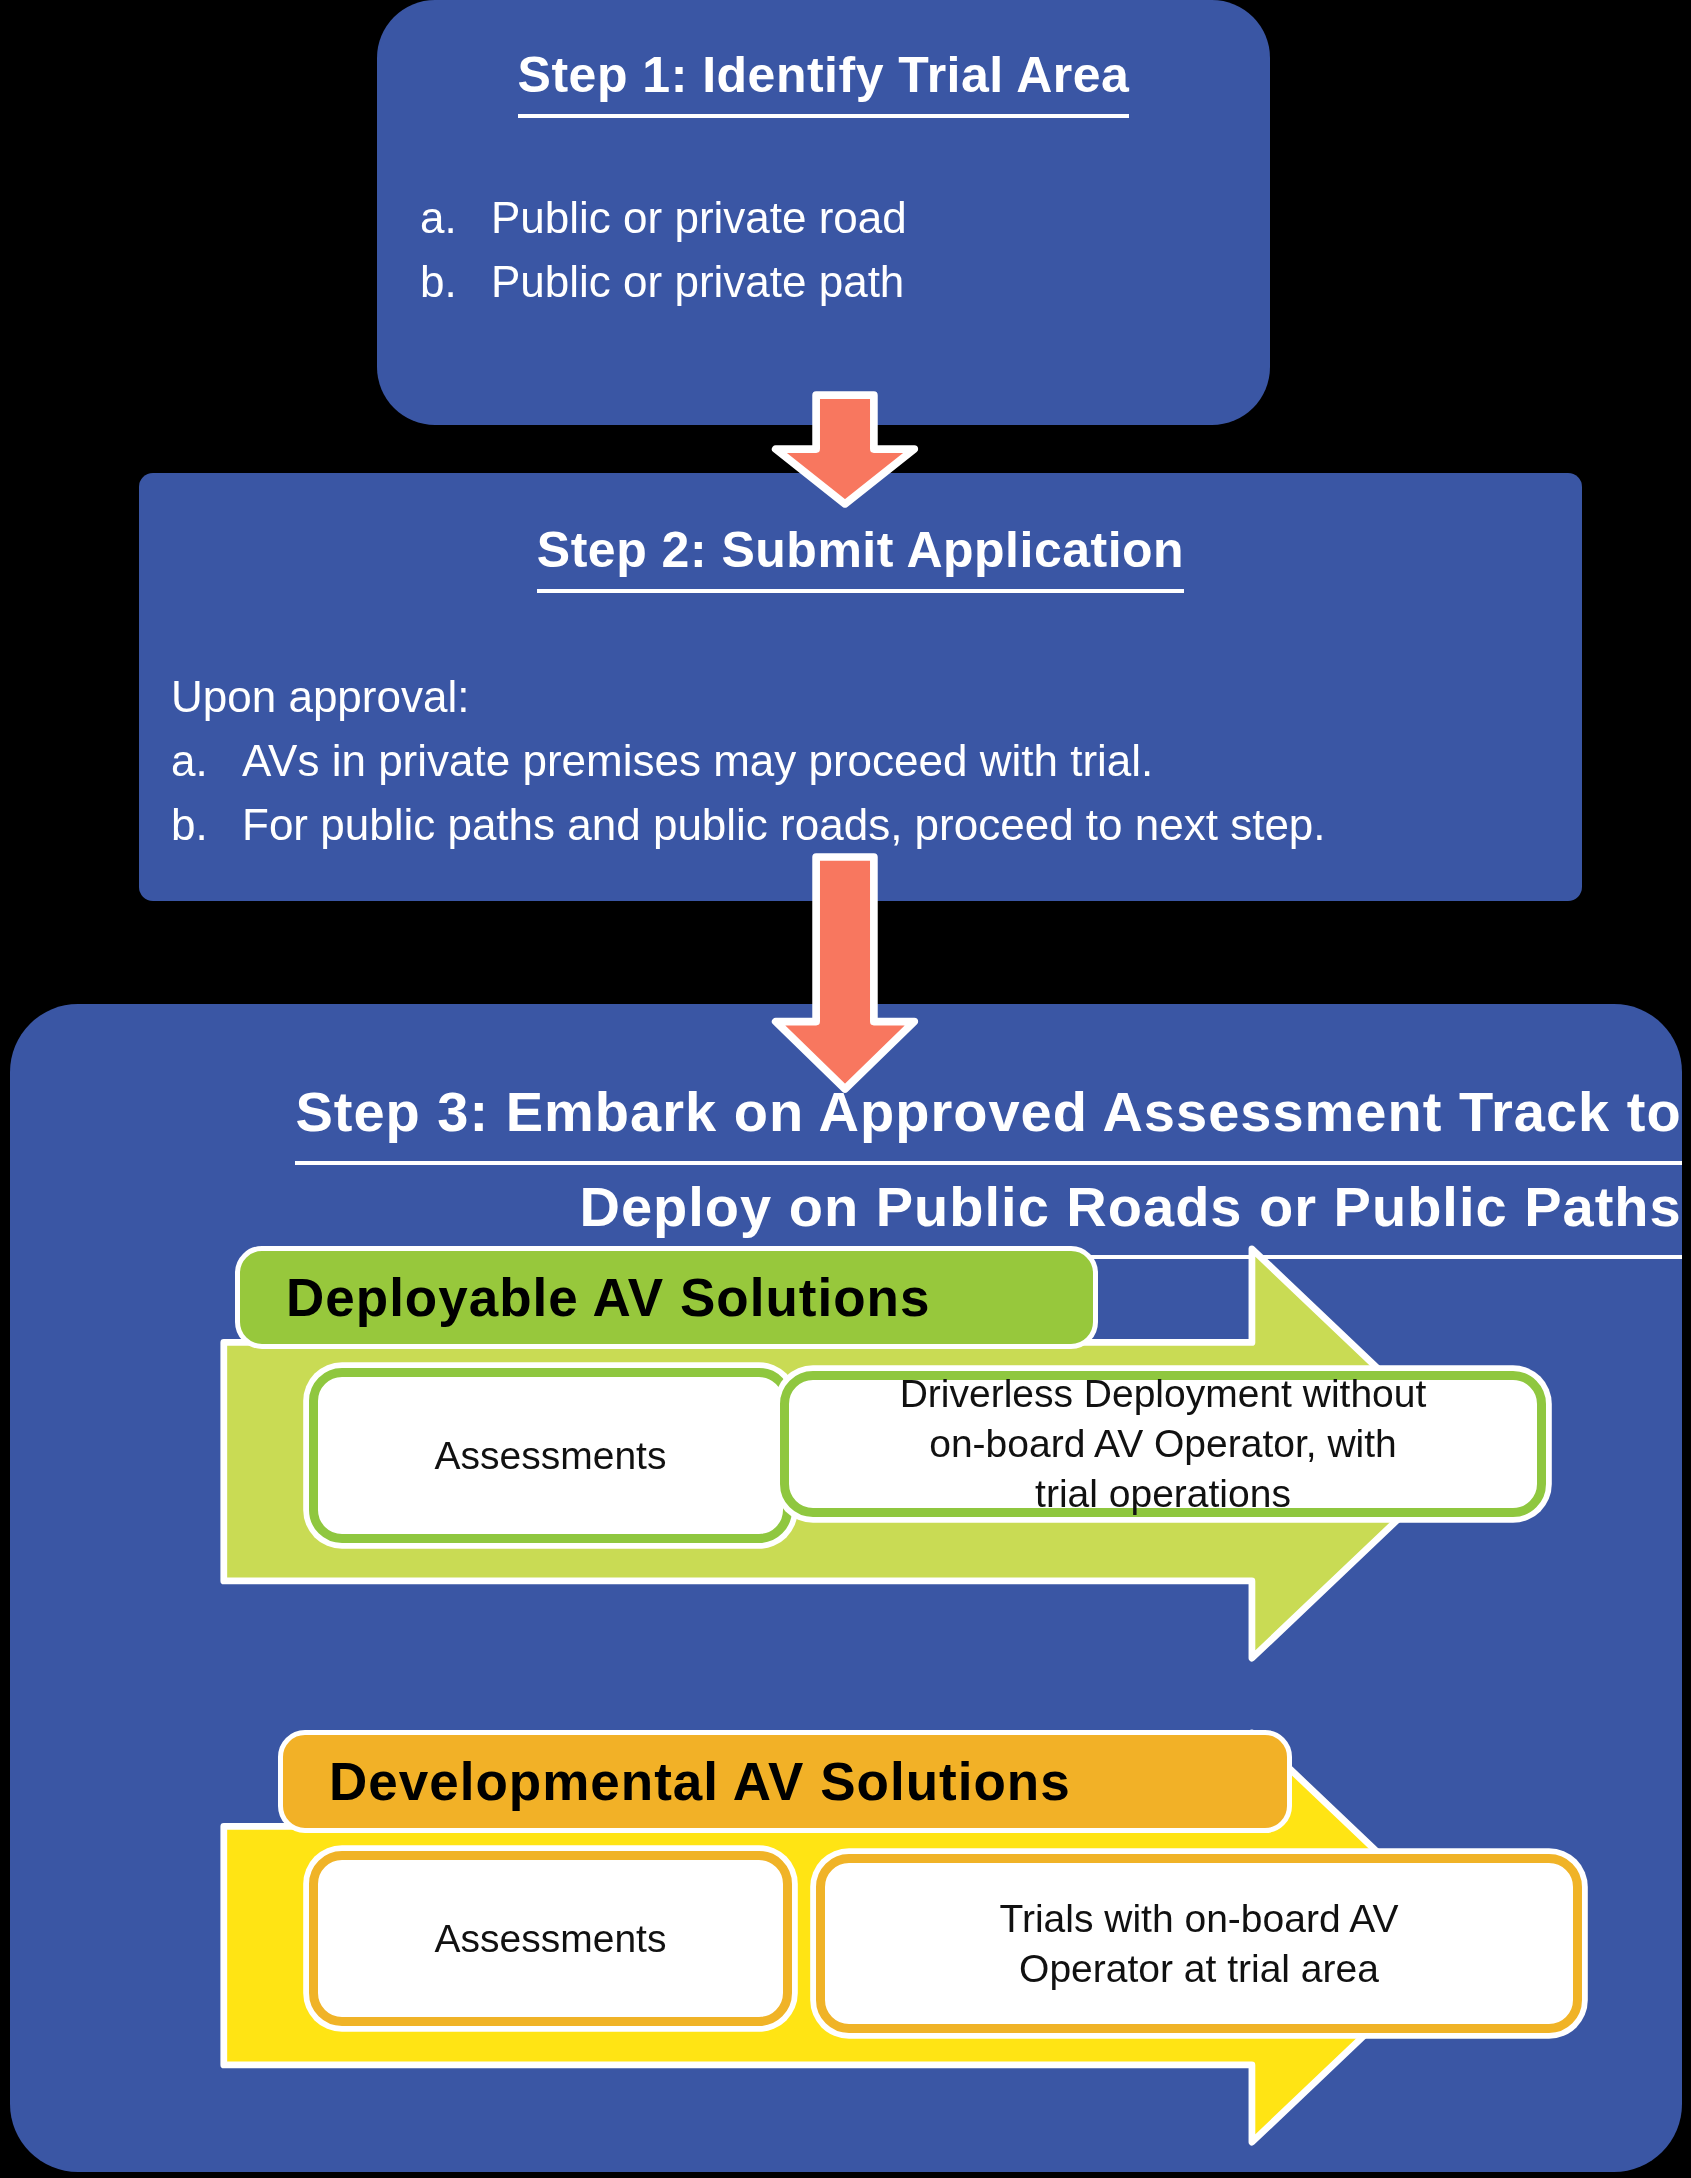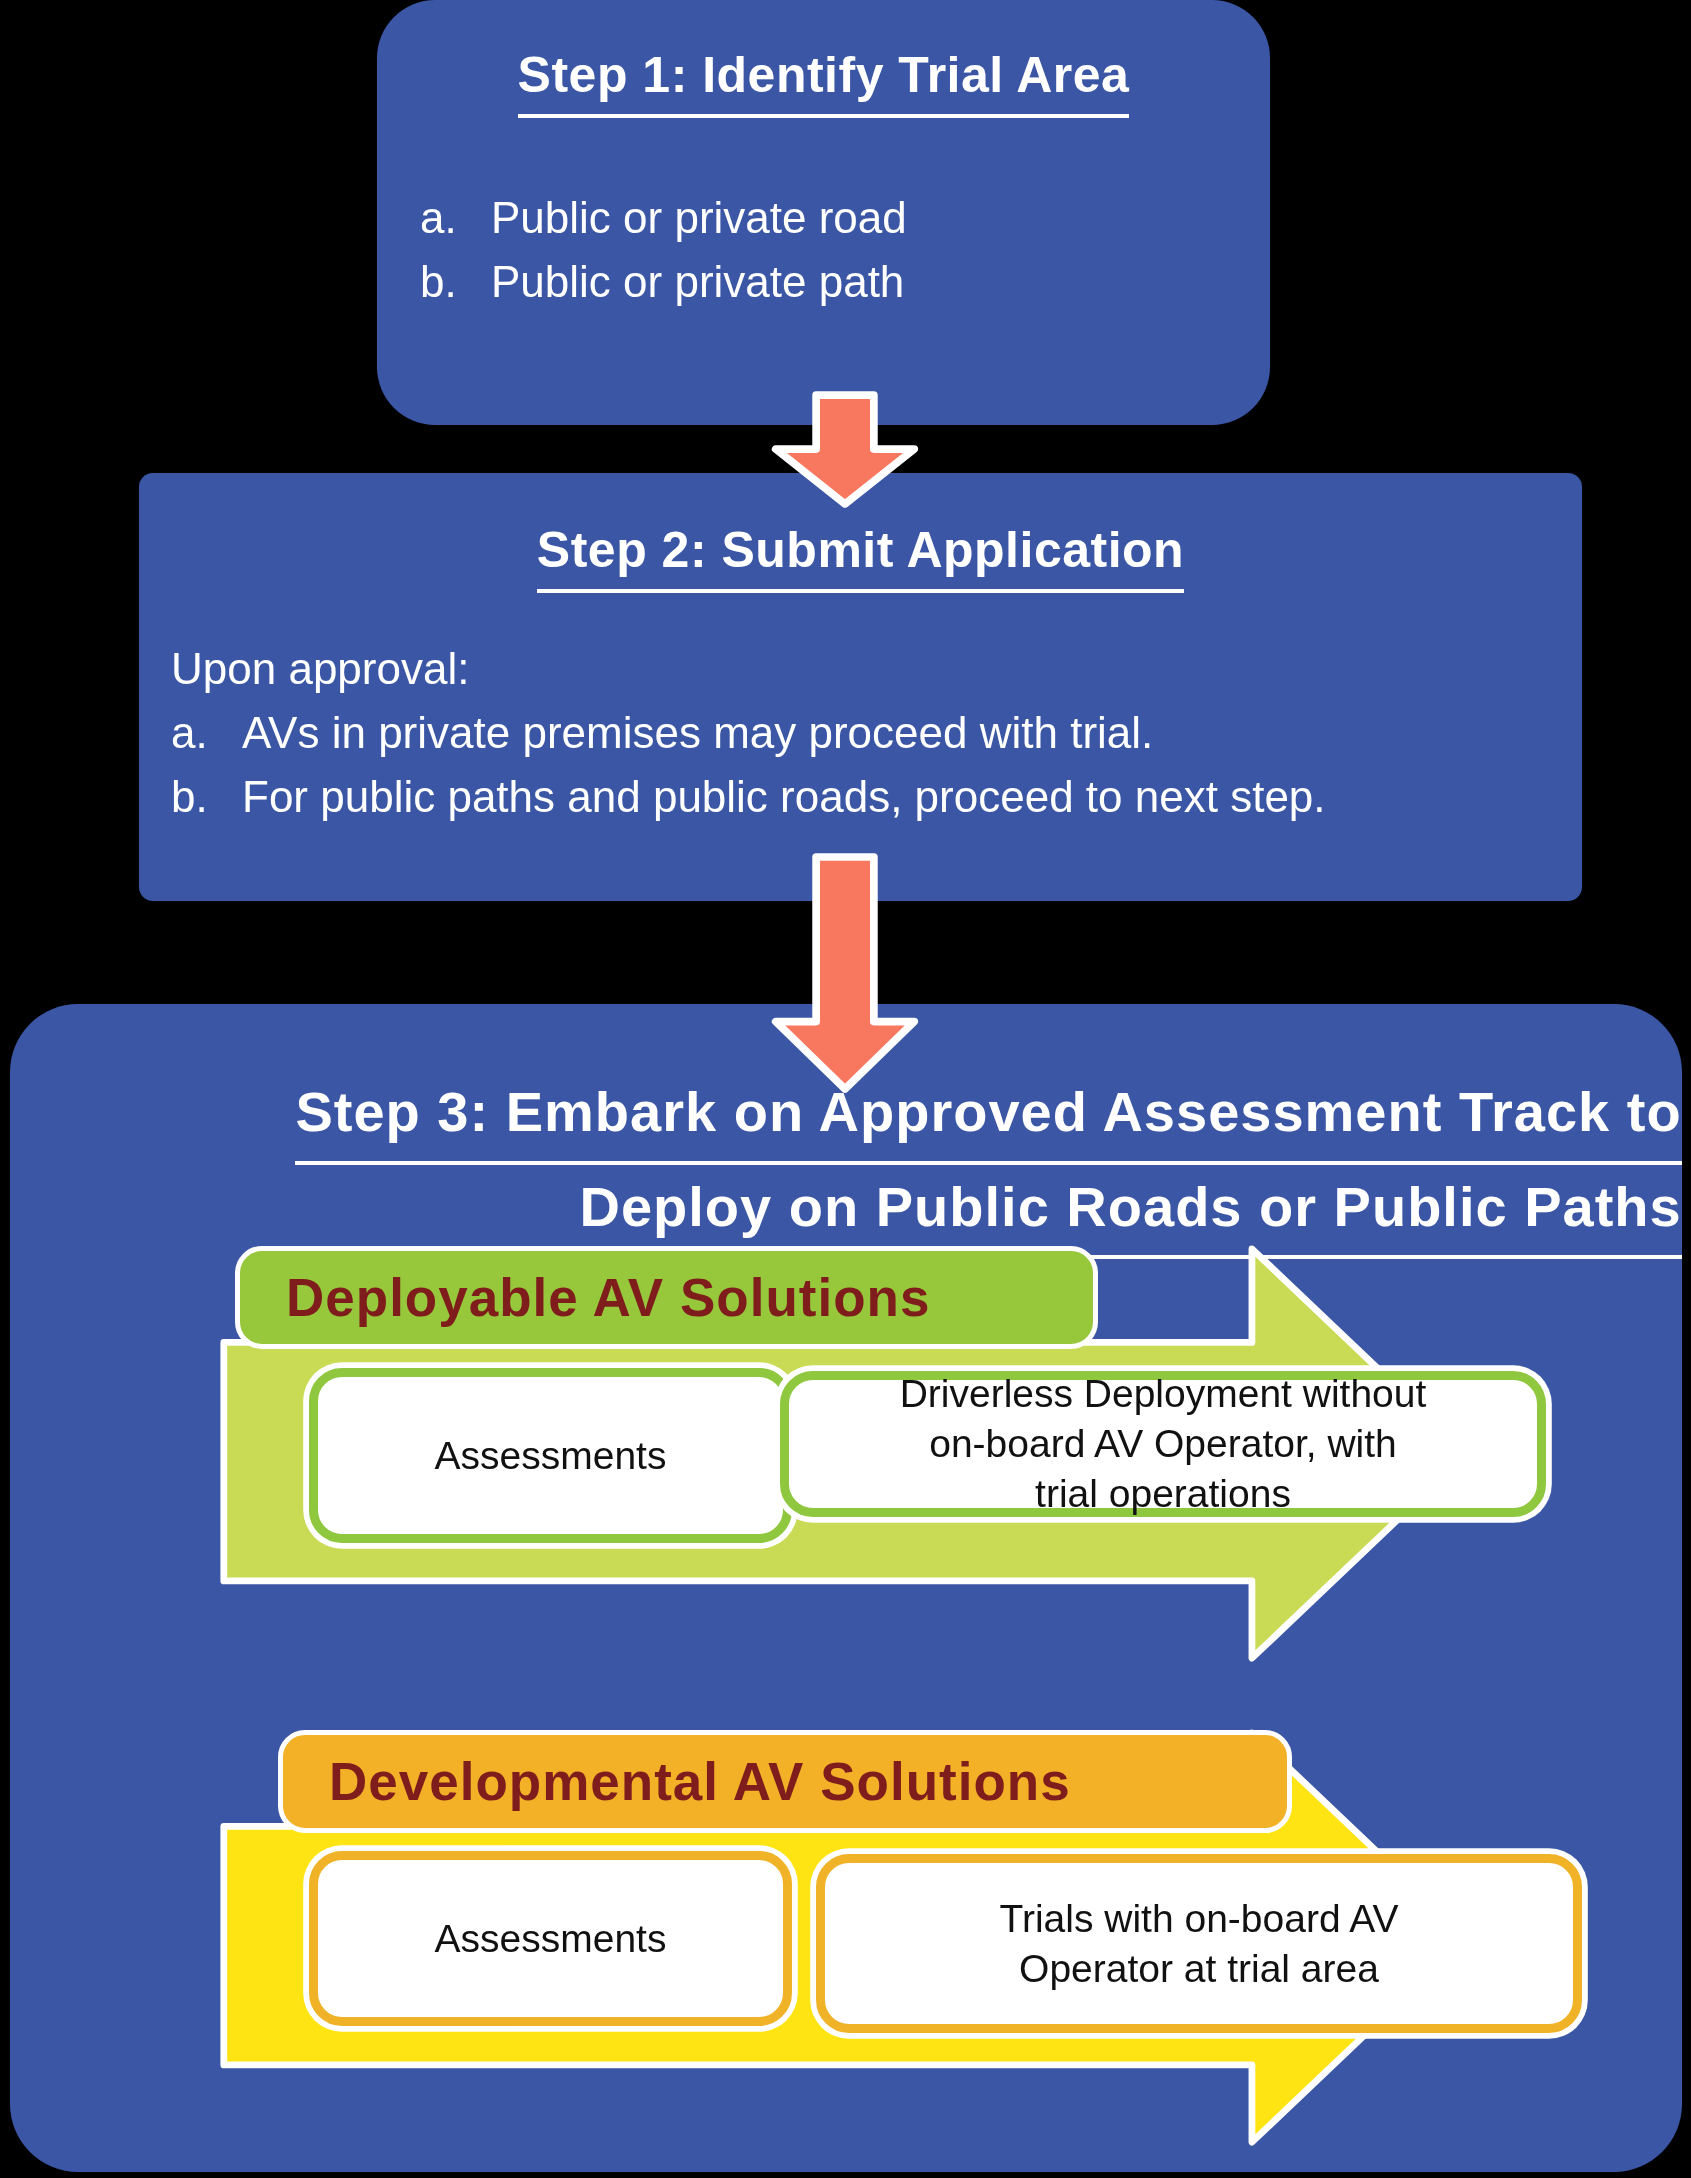--- a/index.html
+++ b/index.html
@@ -30,40 +30,40 @@
   .step-title .u {
     display: inline-block;
     border-bottom: 4.8px solid #fff;
     padding-bottom: 9.7px;
   }
   #step1-box .step-title { padding-top: 46px; }
   #step2-box .step-title { padding-top: 48px; }
 
   .step-body { font-size: 44px; line-height: 64px; }
   #step1-box .step-body { margin-top: 68px; padding-left: 43px; }
-  #step2-box .step-body { margin-top: 44px; padding-left: 32px; }
+  #step2-box .step-body { margin-top: 72px; padding-left: 32px; }
   .list-row { display: flex; }
   .list-row .marker { width: 71px; flex: 0 0 71px; }
 
   #step3-title { padding-top: 66px; font-size: 56px; line-height: 83px; text-align: right; font-weight: bold; letter-spacing: 1px; }
   #step3-title .u { display: inline-block; border-bottom: 4.8px solid #fff; padding-bottom: 7.7px; }
 
   .track-arrow { position: absolute; left: 218px; width: 1255px; height: 421px; }
   .track-arrow polygon { stroke: #fff; stroke-width: 7; stroke-linejoin: round; }
   #green-arrow { top: 1243px; }
   #green-arrow polygon { fill: #C9DB54; }
   #yellow-arrow { top: 1727px; }
   #yellow-arrow polygon { fill: #FFE414; }
 
   .track-header {
     position: absolute;
     box-sizing: border-box;
     border: 5.8px solid #fff;
     border-radius: 27px;
-    color: #7f1d1d;
+    color: #000000;
     font-weight: bold;
     font-size: 53px;
     letter-spacing: 1px;
     display: flex;
     align-items: center;
     padding-left: 46px;
   }
   #green-header  { left: 235px; top: 1246px; width: 863px;  height: 103px; background: #97C83C; }
   #yellow-header { left: 235px; top: 1730px; width: 1014px; height: 103px; background: #F2B127; margin-left: 43px; }
 

